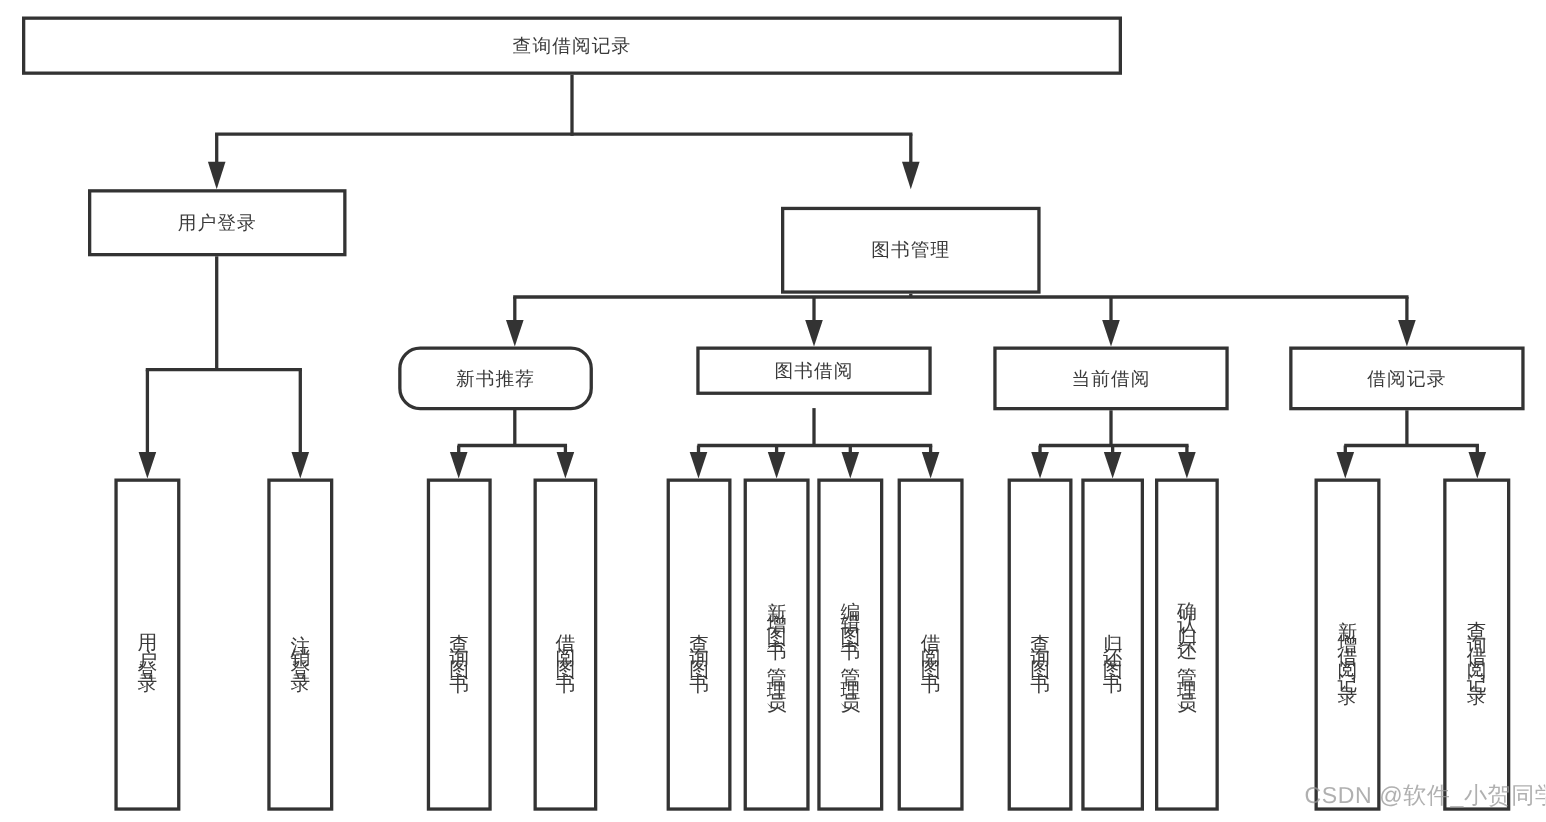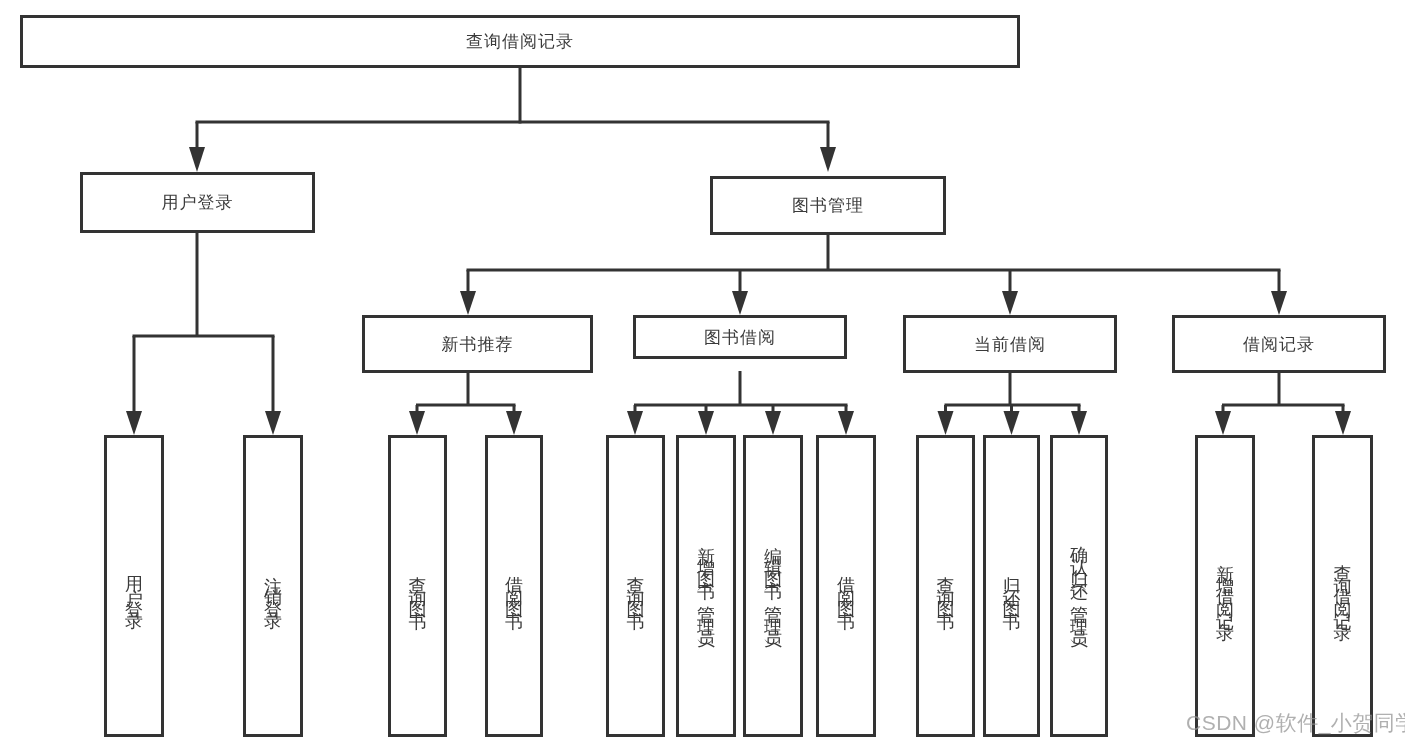--- a/index.html
+++ b/index.html
@@ -147,25 +147,25 @@
     </g>
   </svg>
 
   <div class="box hbox" style="left:20px; top:15px; width:1000px; height:53px;">
     <span>查询借阅记录</span>
   </div>
 
   <div class="box hbox" style="left:80px; top:172px; width:235px; height:61px;">
     <span>用户登录</span>
   </div>
-  <div class="box hbox" style="left:710px; top:176px; width:236px; height:59px;">
+  <div class="box hbox" style="left:710px; top:188px; width:236px; height:79px;">
     <span>图书管理</span>
   </div>
 
-  <div class="box hbox" style="left:362px; top:315px; width:231px; height:58px;">
+  <div class="box hbox" style="left:362px; top:315px; width:177px; height:58px;border-radius:20px;">
     <span>新书推荐</span>
   </div>
   <div class="box hbox" style="left:633px; top:315px; width:214px; height:44px;">
     <span>图书借阅</span>
   </div>
   <div class="box hbox" style="left:903px; top:315px; width:214px; height:58px;">
     <span>当前借阅</span>
   </div>
   <div class="box hbox" style="left:1172px; top:315px; width:214px; height:58px;">
     <span>借阅记录</span>

